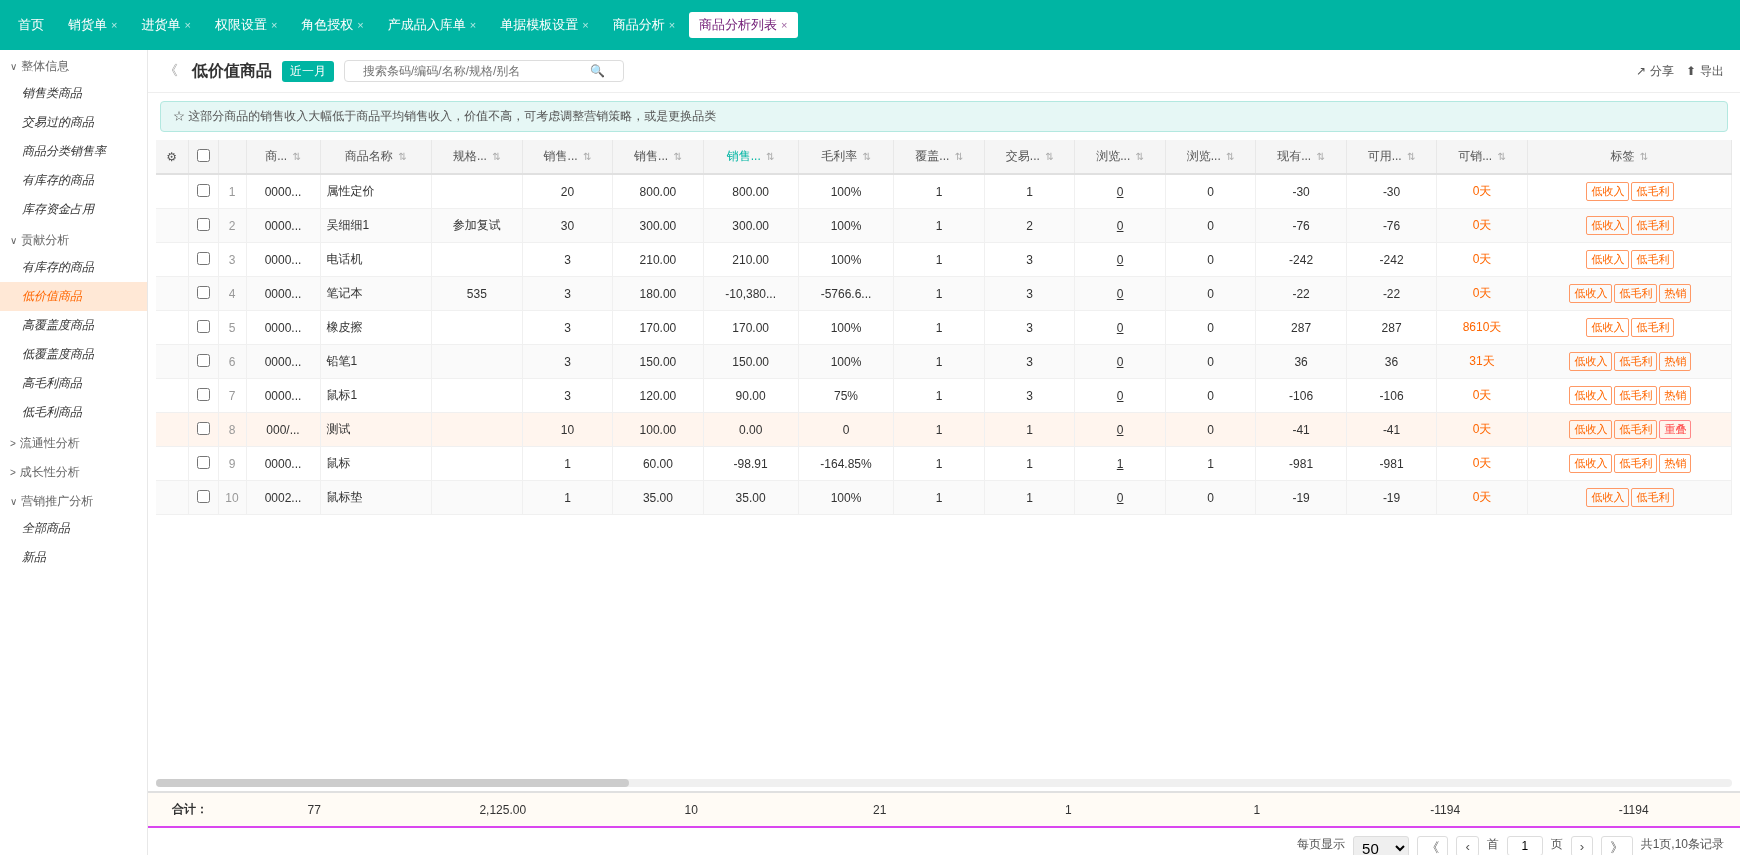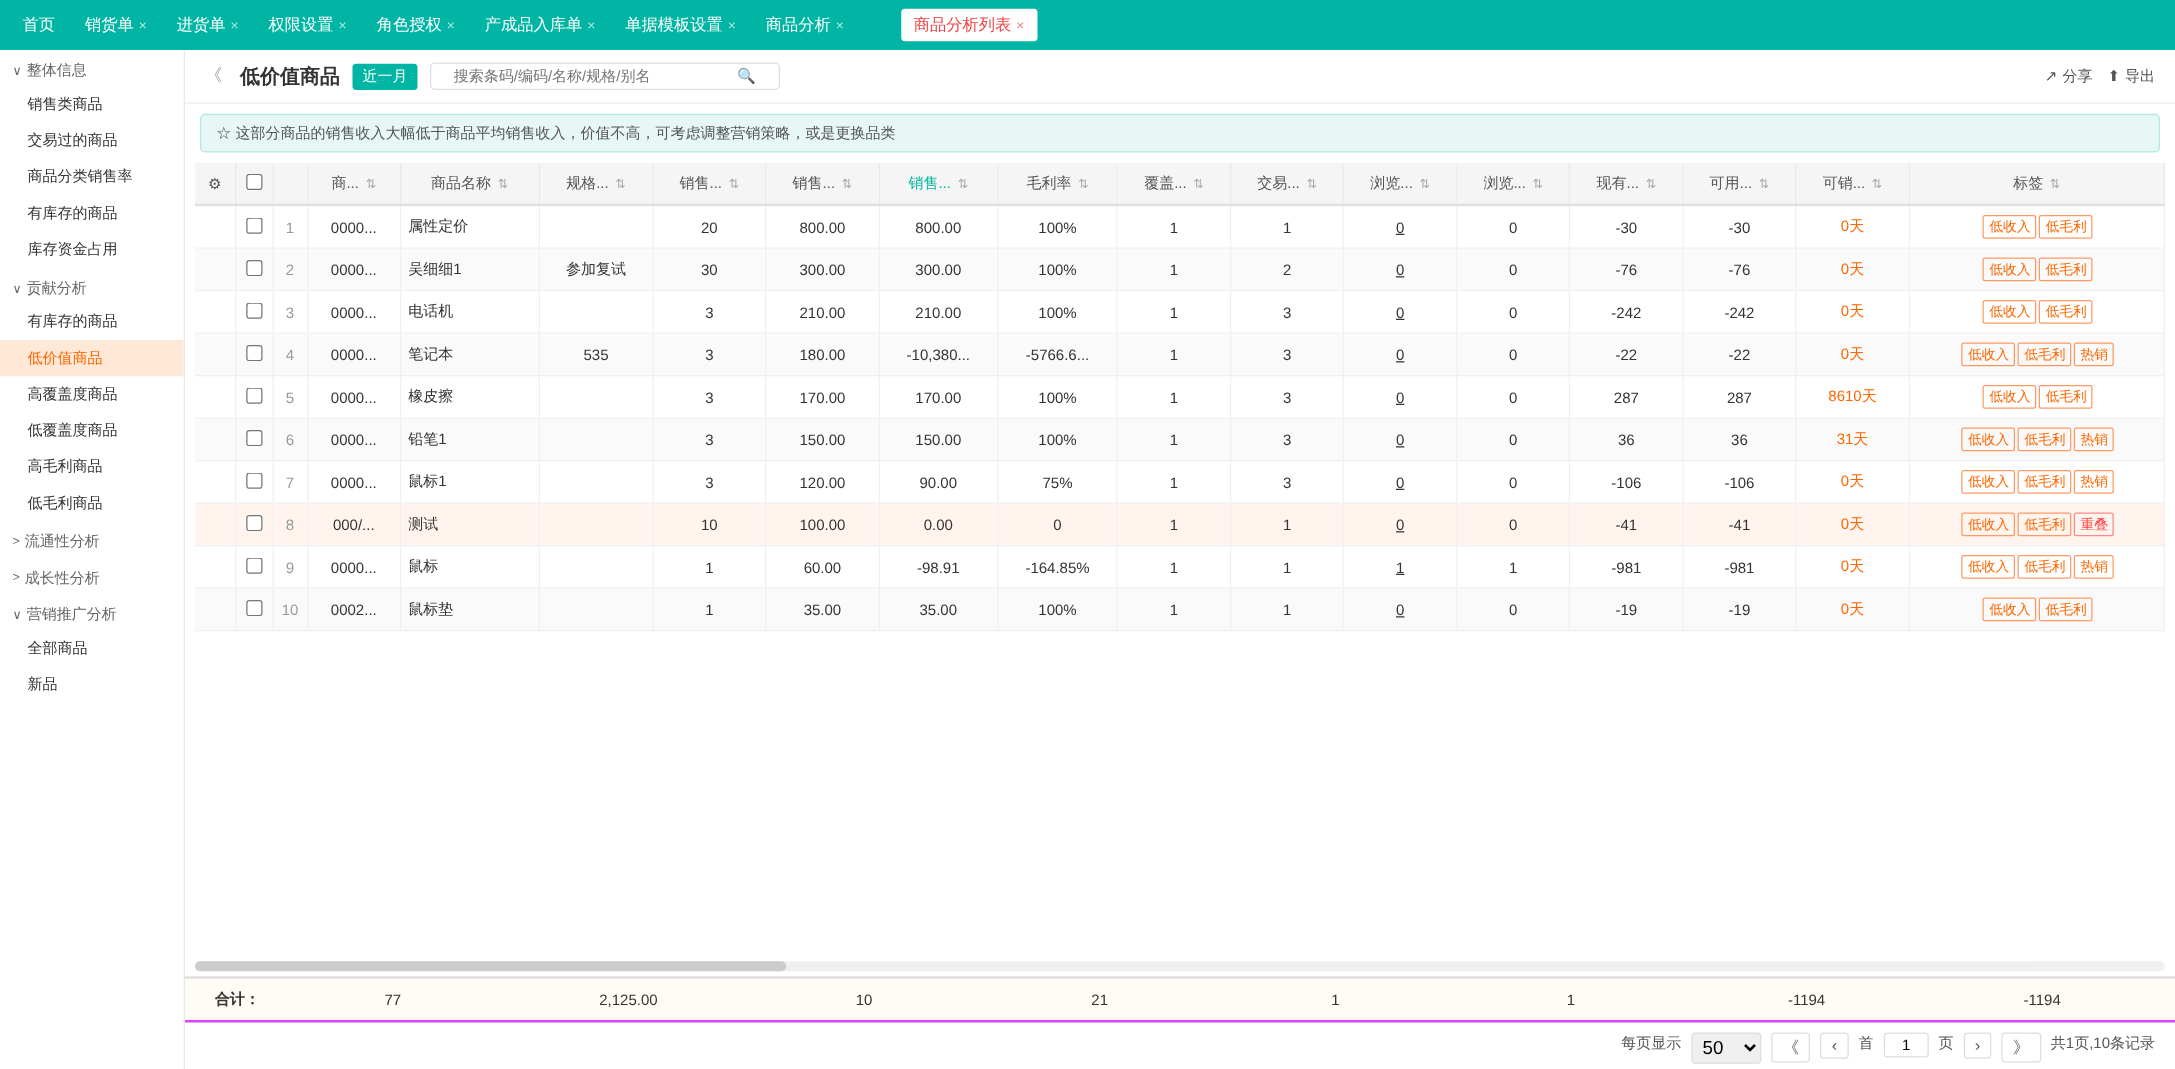--- a/index.html
+++ b/index.html
@@ -3,33 +3,33 @@
   <meta charset="utf-8">
   <style>
     * { box-sizing: border-box; margin: 0; padding: 0; }
     body { font-family: "Microsoft YaHei", Arial, sans-serif; font-size: 12px; background: #f5f5f5; color: #333; }
 
     
     .top-nav {
       display: flex;
       align-items: center;
       background: #00b5a3;
-      height: 40px;
+      height: 50px;
       padding: 0 8px;
       gap: 4px;
     }
     .nav-item {
       color: #fff;
       padding: 4px 10px;
       cursor: pointer;
       border-radius: 3px;
       white-space: nowrap;
       font-size: 13px;
     }
-    .nav-item.active { background: #fff; color: #ef4444; margin-left: 32px; }
+    .nav-item.active { background: #fff; color: #701a75; }
     .nav-item .close-x { margin-left: 4px; font-size: 11px; opacity: 0.7; }
 
     
     .main-layout {
       display: flex;
       height: calc(855px - 36px);
     }
 
     
     .sidebar {
@@ -46,20 +46,21 @@
       color: #666;
       font-size: 12px;
       cursor: pointer;
     }
     .sidebar-group-label .arrow { margin-right: 4px; font-size: 10px; }
     .sidebar-item {
       padding: 6px 10px 6px 22px;
       cursor: pointer;
       color: #333;
       font-size: 12px;
+      font-style: italic;
     }
     .sidebar-item.active { background: #ffe8d6; color: #ff6600; }
 
     
     .content-area {
       flex: 1;
       display: flex;
       flex-direction: column;
       overflow: hidden;
       background: #fff;

